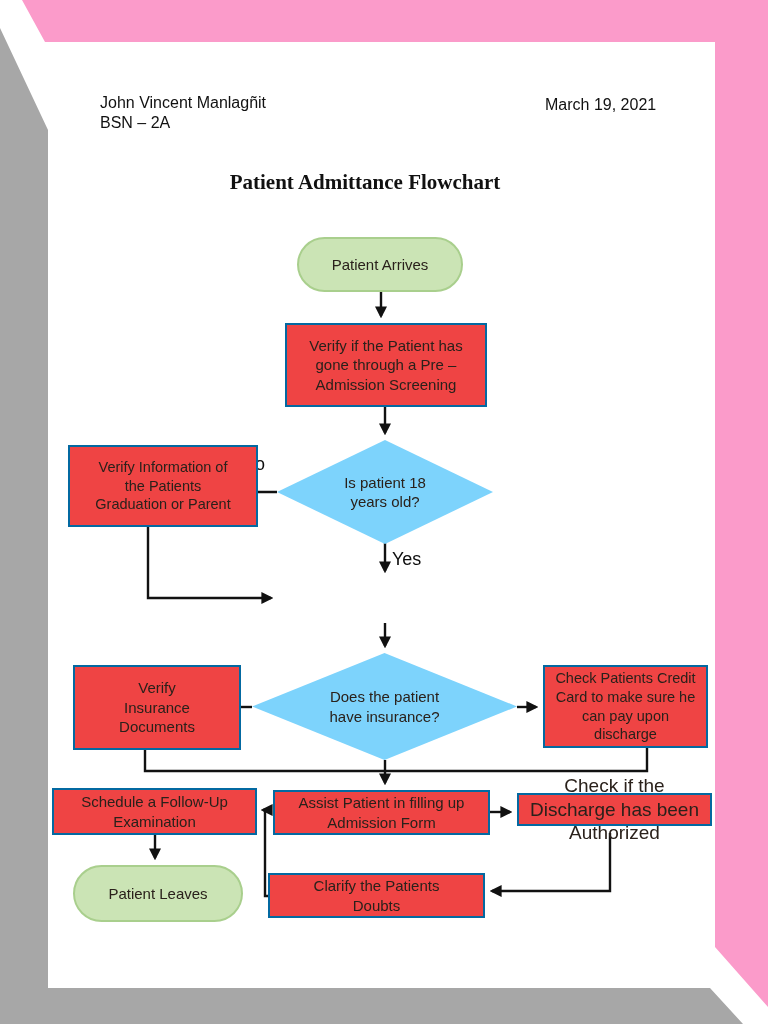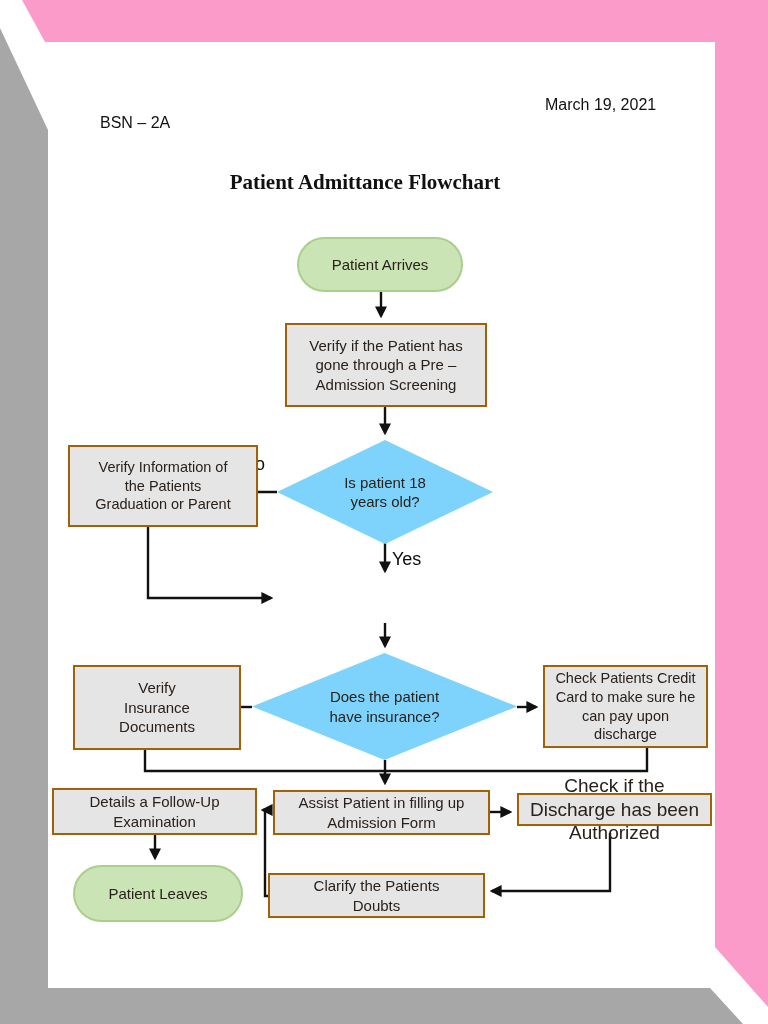--- a/index.html
+++ b/index.html
@@ -10,37 +10,38 @@
   #backdrop{position:absolute;left:0;top:0;width:768px;height:1024px;}
   .hdr{position:absolute;color:#111;font-size:16px;line-height:1.2;}
   #doc-title{
     position:absolute;left:140px;top:170px;width:450px;text-align:center;
     font-family:"Liberation Serif",serif;font-weight:bold;font-size:21px;color:#111;
   }
   .node{
     position:absolute;display:flex;align-items:center;justify-content:center;
     text-align:center;font-size:15px;line-height:1.3;color:#2a211b;box-sizing:border-box;
   }
-  .process{background:#e5e5e5;border:2px solid #a16207;}
+  .process{background:#ef4444;border:2px solid #0369a1;}
   .terminator{background:#CBE4B5;border:2px solid #A9CF8D;border-radius:30px;}
   .decision{background:#7dd3fc;clip-path:polygon(50% 0%,100% 50%,50% 100%,0% 50%);}
   .edge-label{position:absolute;font-size:18px;color:#0d0d0d;}
   #connectors{position:absolute;left:0;top:0;width:768px;height:1024px;pointer-events:none;}
 </style>
 </head>
 <body>
 
 <div id="stage">
 
   <svg id="backdrop" viewBox="0 0 768 1024" xmlns="http://www.w3.org/2000/svg">
     <rect x="0" y="0" width="768" height="1024" fill="#FFFFFF"></rect>
     <polygon points="22,0 768,0 768,1007 715,947 715,42 45,42" fill="#FB9BCA"></polygon>
     <polygon points="0,28 48,130 48,988 710,988 743,1024 0,1024" fill="#A7A7A7"></polygon>
   </svg>
 
+  <div class="hdr" style="left:100px;top:93px;">John Vincent Manlagñit</div>
   <div class="hdr" style="left:100px;top:113px;">BSN – 2A</div>
   <div class="hdr" style="left:545px;top:95px;">March 19, 2021</div>
   <div id="doc-title">Patient Admittance Flowchart</div>
 
   <svg id="connectors" viewBox="0 0 768 1024" xmlns="http://www.w3.org/2000/svg">
     <defs>
       <marker id="ah" markerWidth="5" markerHeight="5" refX="4" refY="2.5" orient="auto">
         <path d="M0,0 L5,2.5 L0,5 Z" fill="#111"></path>
       </marker>
     </defs>
@@ -93,21 +94,21 @@
 
   <div class="node process" style="left:543px;top:665px;width:165px;height:83px;font-size:14.5px;line-height:1.28;">
     <span style="max-width:152px;">Check Patients Credit Card to make sure he can pay upon discharge</span>
   </div>
 
   <div class="node process" style="left:273px;top:790px;width:217px;height:45px;">
     <span style="max-width:205px;">Assist Patient in filling up Admission Form</span>
   </div>
 
   <div class="node process" style="left:52px;top:788px;width:205px;height:47px;">
-    <span style="max-width:165px;">Details a Follow-Up Examination</span>
+    <span style="max-width:165px;">Schedule a Follow-Up Examination</span>
   </div>
 
   <div class="node process" style="left:517px;top:793px;width:195px;height:33px;font-size:19px;line-height:1.25;">
     <span style="max-width:180px;">Check if the Discharge has been Authorized</span>
   </div>
 
   <div class="node process" style="left:268px;top:873px;width:217px;height:45px;">
     <span style="max-width:170px;">Clarify the Patients Doubts</span>
   </div>
 

